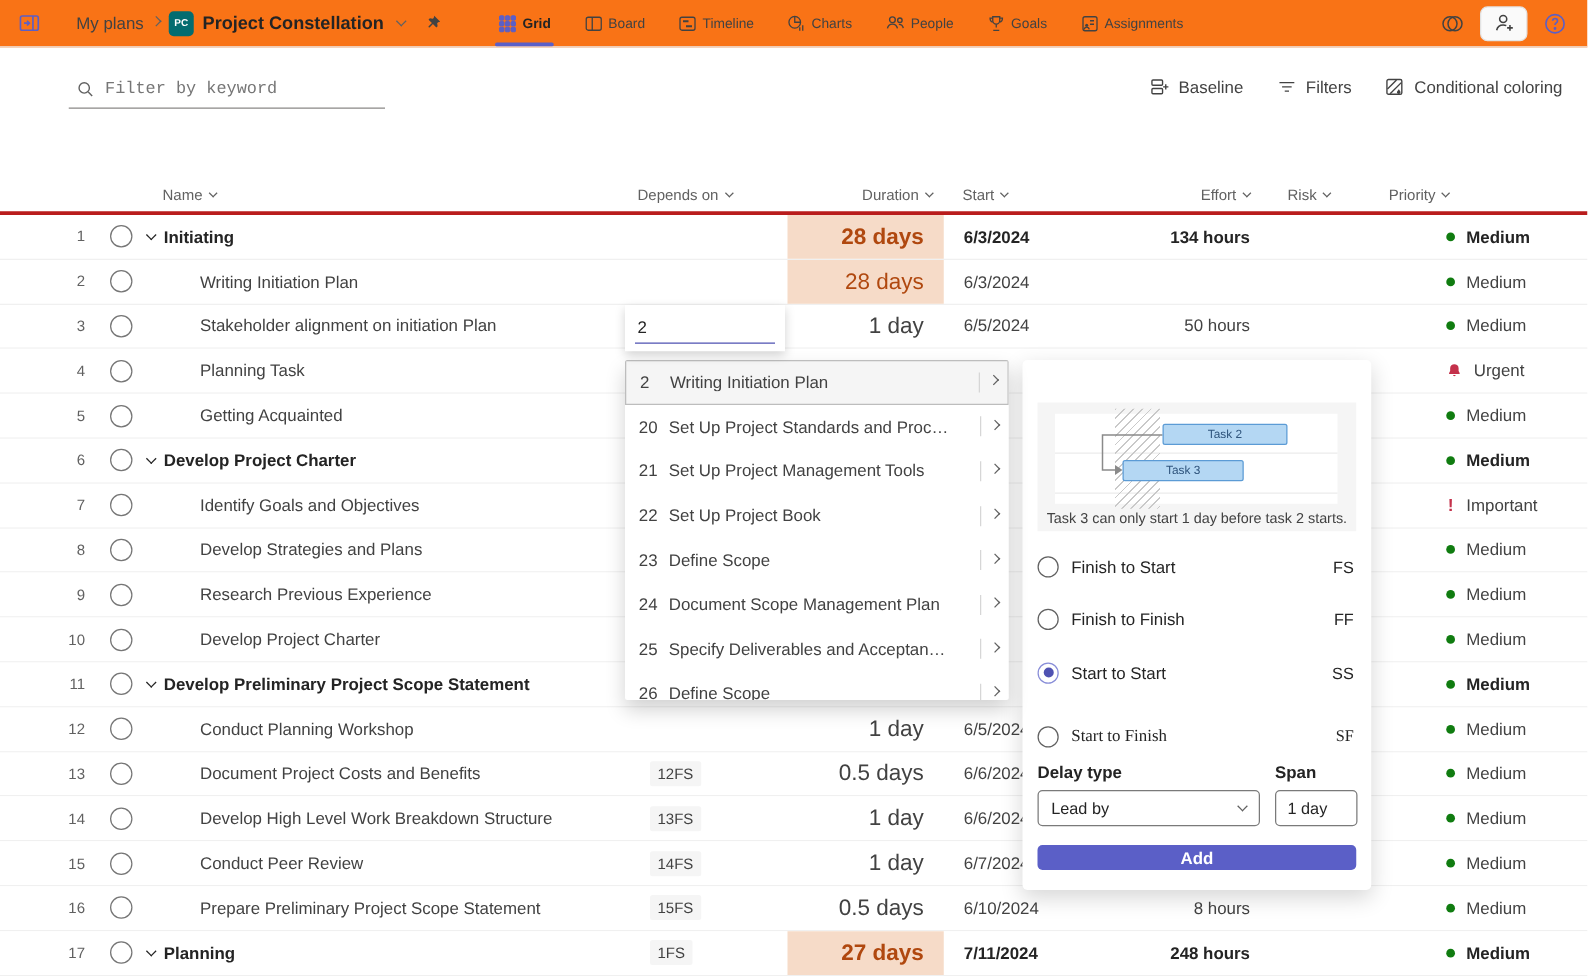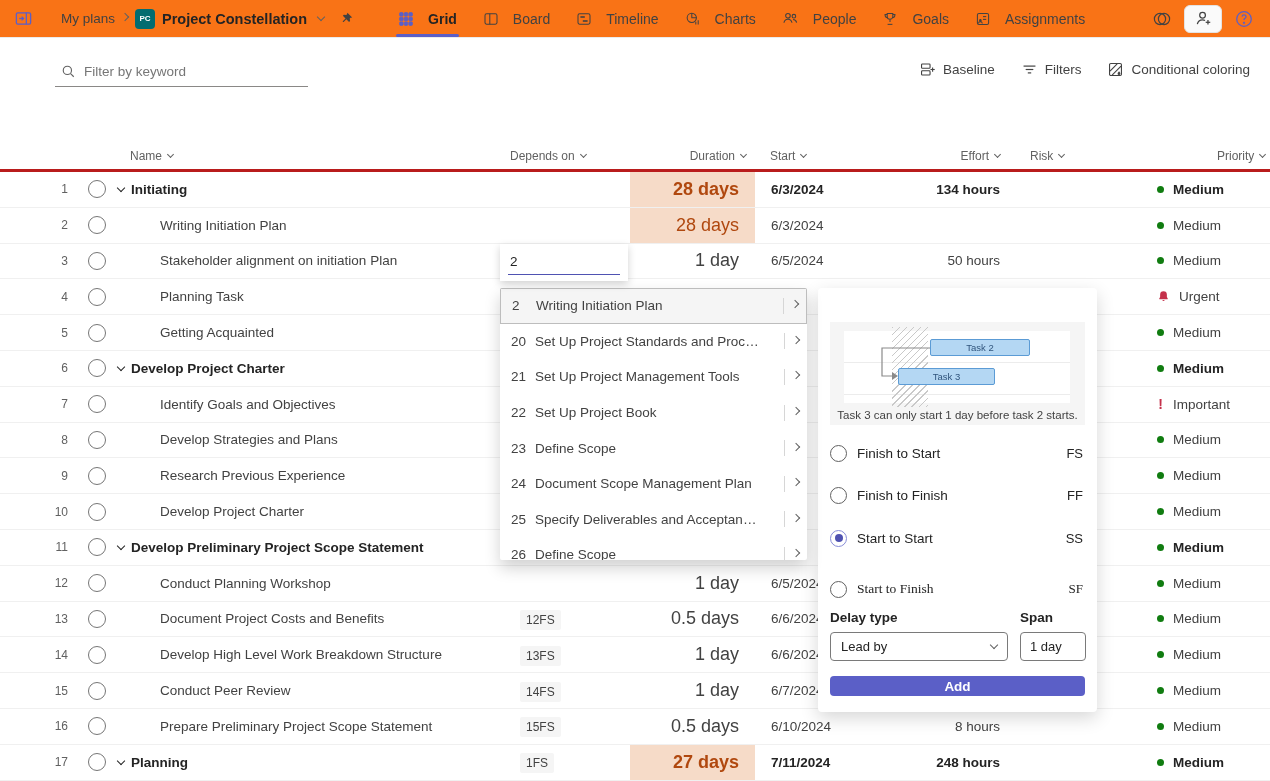--- a/index.html
+++ b/index.html
@@ -15,53 +15,53 @@
   .crumb-root { font-size:13.5px; color:#424242; }
   .proj-icon { width:20px; height:20px; border-radius:4px; background:#036c70; color:#fff;
     font-size:8px; font-weight:bold; display:flex; align-items:center; justify-content:center; }
   .proj-name { font-size:14.5px; font-weight:bold; color:#242424; }
   .chev { display:inline-block; width:6px; height:6px; border-right:1.4px solid #616161;
     border-bottom:1.4px solid #616161; transform:rotate(45deg); margin-top:-3px; }
   .chev.right { transform:rotate(-45deg); }
   .pin { margin-left:8px; display:flex; }
 
   .tabs { display:flex; align-items:center; gap:10px; margin-left:36px; height:100%; }
-  .tab { display:flex; align-items:center; gap:14px; padding:0 8px; height:100%;
-    font-size:14px; color:#424242; position:relative; cursor:pointer; }
+  .tab { display:flex; align-items:center; gap:4px; padding:0 8px; height:100%;
+    font-size:11px; color:#424242; position:relative; cursor:pointer; }
   .tab svg { stroke:#424242; }
   .tab.active { font-weight:bold; color:#242424; }
   .tab.active svg { stroke:#5b5fc7; }
   .tab.active::after { content:""; position:absolute; left:6px; right:6px; bottom:0;
     height:3px; border-radius:2px; background:#5b5fc7; }
 
   .tb-right { margin-left:auto; display:flex; align-items:center; gap:12px; margin-right:16px; }
   .icon-btn { display:flex; align-items:center; justify-content:center; cursor:pointer; }
   .person-add-btn { width:38px; height:28px; border:1px solid #e3e3e3; border-radius:6px;
     background:#fafafa; }
 
   
   .toolbar { position:absolute; left:0; top:39px; width:100%; height:54px; }
   .search { position:absolute; left:55px; top:18px; width:253px; height:30px;
     border-bottom:1px solid #8a8886; display:flex; align-items:center; gap:8px; padding:0 6px; }
   .search input { border:none; outline:none; font-size:13.5px; width:200px;
-    font-family:Liberation Sans, sans-serif; color:#ef4444; background:transparent; }
+    font-family:Liberation Mono, monospace; color:#ef4444; background:transparent; }
   .search input::placeholder { color:#767676; }
   .tb-actions { position:absolute; right:20px; top:22px; display:flex; gap:26px; }
   .tb-action { display:flex; align-items:center; gap:7px; font-size:13.5px; color:#424242; cursor:pointer; }
   .tb-action svg { stroke:#424242; }
 
   
   .grid { position:absolute; left:0; top:143px; width:100%; }
   .ghead { position:relative; height:29px; border-bottom:3px solid #b91c1c; }
   .hcell { position:absolute; top:6px; font-size:12px; color:#616161; display:flex;
     align-items:center; gap:6px; cursor:pointer; }
   .hcell .chev { width:5px; height:5px; border-color:#616161; }
   .h-name{left:130px;} .h-dep{left:510px;} .h-dur{left:630px; width:116px; justify-content:flex-end;}
   .h-start{left:770px;} .h-effort{left:905px; width:95px; justify-content:flex-end;}
-  .h-risk{left:1030px;} .h-pri{left:1217px;}
+  .h-risk{left:1030px;} .h-pri{left:1111px;}
 
   .row { position:relative; height:35.8px; border-bottom:1px solid #f0f0f0; background:#fff; }
   .c-num { position:absolute; left:40px; top:0; width:28px; height:100%; display:flex;
     align-items:center; justify-content:flex-end; font-size:12px; color:#616161; }
   .c-check { position:absolute; left:88px; top:50%; width:18px; height:18px; margin-top:-9px;
     border:1px solid #767676; border-radius:50%; background:#fff; cursor:pointer; }
   .c-name { position:absolute; left:160px; top:0; height:100%; display:flex;
     align-items:center; gap:7px; font-size:13.5px; color:#424242; }
   .row.summary .c-name { left:118px; font-weight:bold; color:#242424; }
   .c-name .chev { border-color:#242424; }

